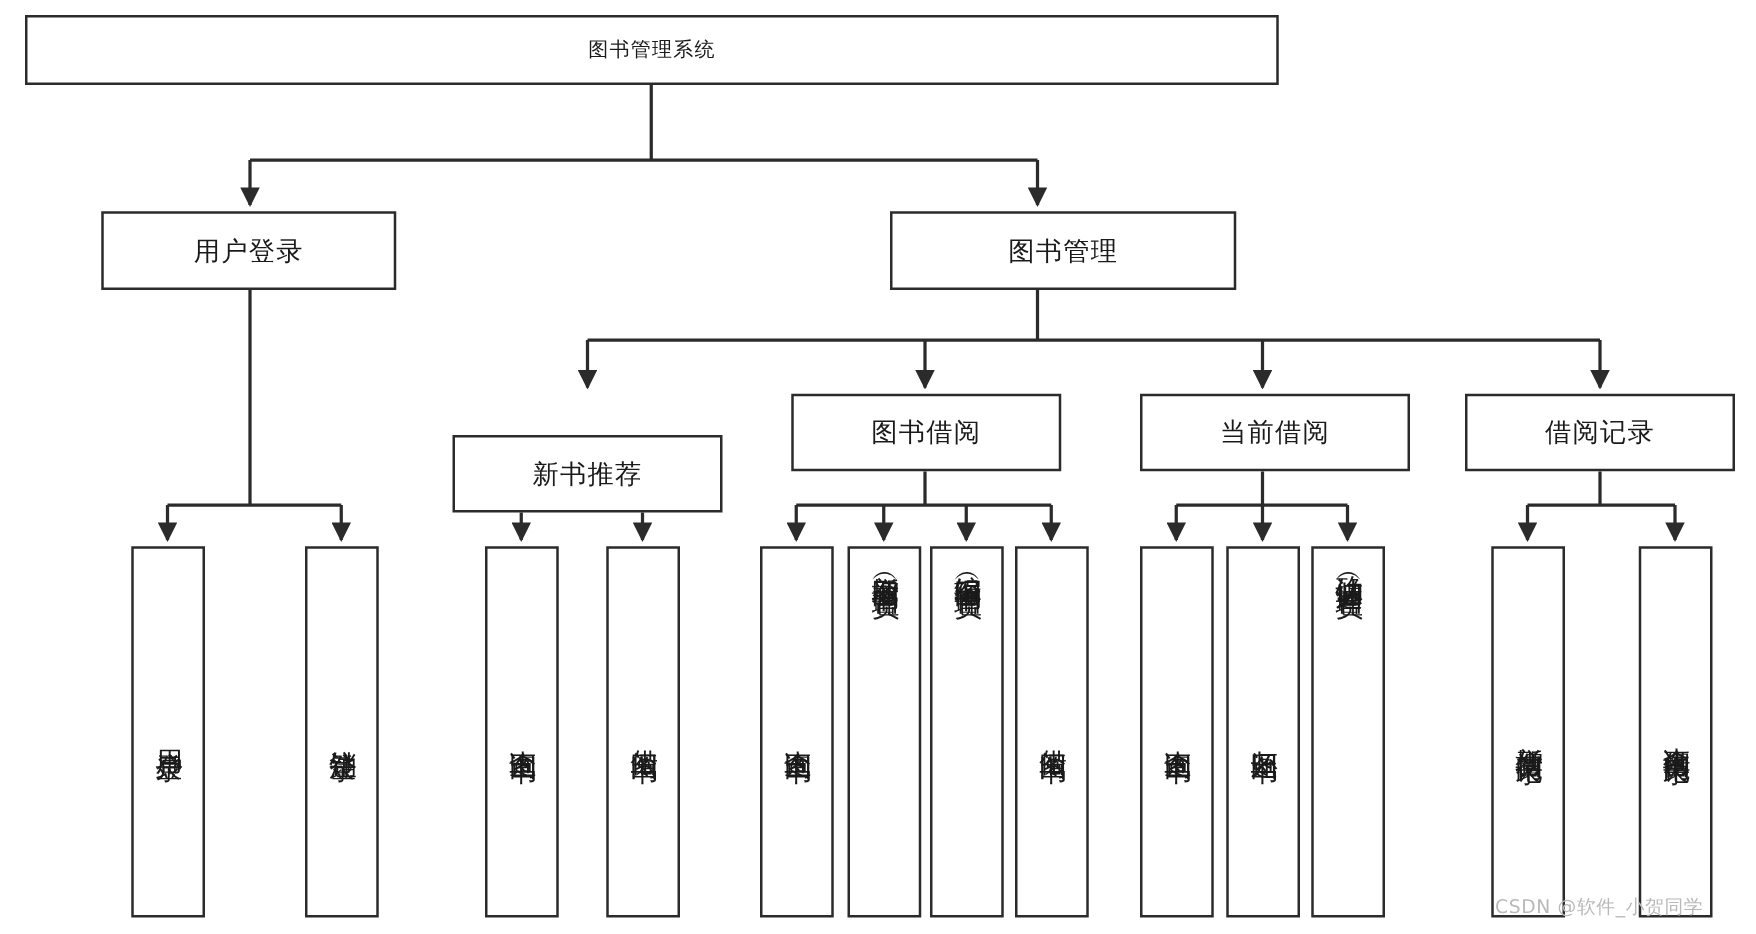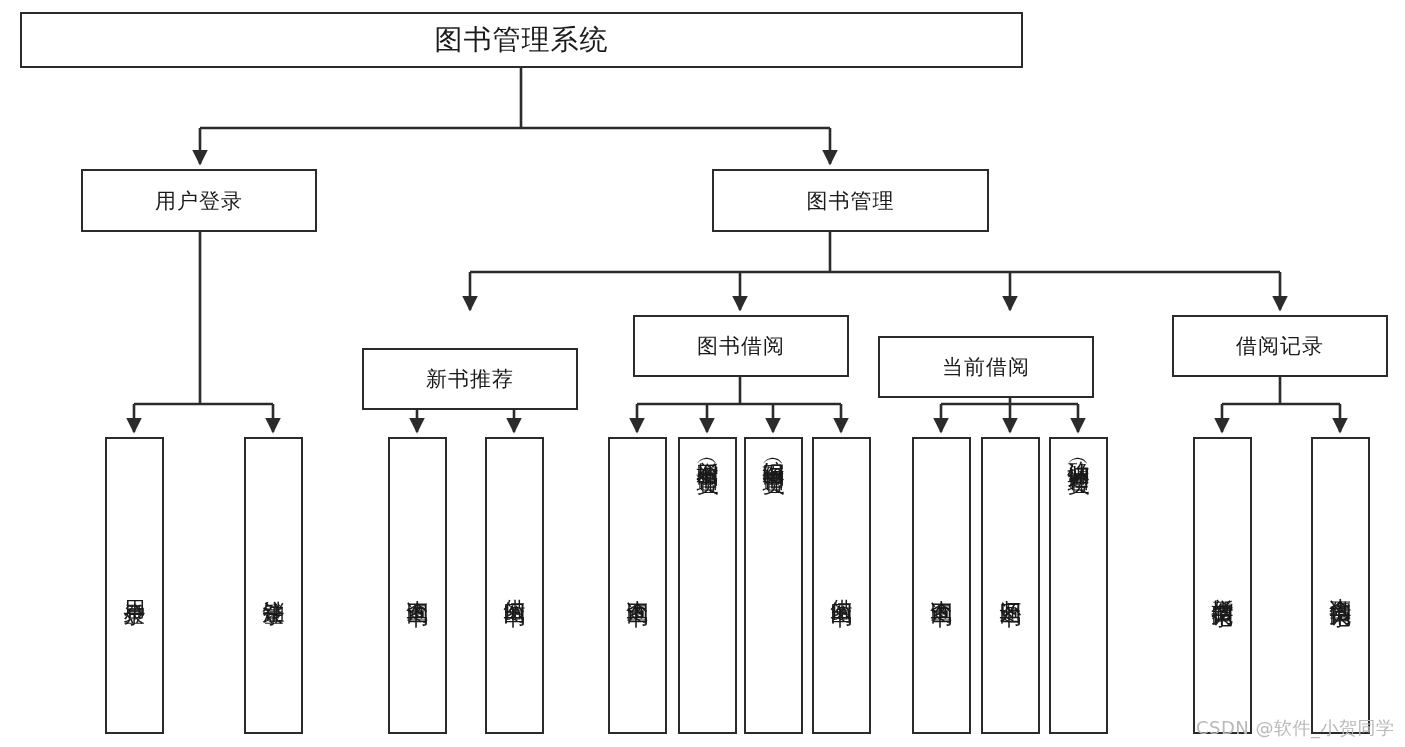--- a/index.html
+++ b/index.html
@@ -33,40 +33,40 @@
     display: flex;
     align-items: center;
     justify-content: center;
     color: #1a1a1a;
   }
   .node.h {
     font-size: 21px;
     letter-spacing: 1px;
   }
   .node.root {
-    font-size: 28px;
+    font-size: 16px;
   }
   .node.v {
     writing-mode: vertical-rl;
     text-orientation: upright;
     align-items: center;
     justify-content: center;
     font-size: 22px;
     line-height: 1.08;
     padding: 4px 0;
     letter-spacing: 2px;
   }
   .node.v.topalign {
     justify-content: flex-start;
   }
   .watermark {
     position: absolute;
     left: 1196px;
     top: 716px;
-    font-size: 18px;
+    font-size: 15px;
     color: #b9b9b9;
     white-space: nowrap;
     letter-spacing: 0.5px;
   }
 </style>
 </head>
 <body>
 
 <div id="canvas">
 
@@ -120,21 +120,21 @@
     </g>
   </svg>
 
   <div class="node h root" style="left:20px; top:12px; width:1003px; height:56px;">图书管理系统</div>
 
   <div class="node h" style="left:81px; top:169px; width:236px; height:63px;">用户登录</div>
   <div class="node h" style="left:712px; top:169px; width:277px; height:63px;">图书管理</div>
 
   <div class="node h" style="left:362px; top:315px; width:216px; height:62px;margin-top:33px;">新书推荐</div>
   <div class="node h" style="left:633px; top:315px; width:216px; height:62px;">图书借阅</div>
-  <div class="node h" style="left:878px; top:315px; width:216px; height:62px;margin-top:21px;">当前借阅</div>
+  <div class="node h" style="left:912px; top:315px; width:216px; height:62px;">当前借阅</div>
   <div class="node h" style="left:1172px; top:315px; width:216px; height:62px;">借阅记录</div>
 
   <div class="node v" style="left:105px; top:437px; width:59px; height:297px;">用户登录</div>
   <div class="node v" style="left:244px; top:437px; width:59px; height:297px;">注销登录</div>
 
   <div class="node v" style="left:388px; top:437px; width:59px; height:297px;">查询图书</div>
   <div class="node v" style="left:485px; top:437px; width:59px; height:297px;">借阅图书</div>
 
   <div class="node v" style="left:608px; top:437px; width:59px; height:297px;">查询图书</div>
   <div class="node v topalign" style="left:678px; top:437px; width:59px; height:297px;">新增图书（管理员）</div>

